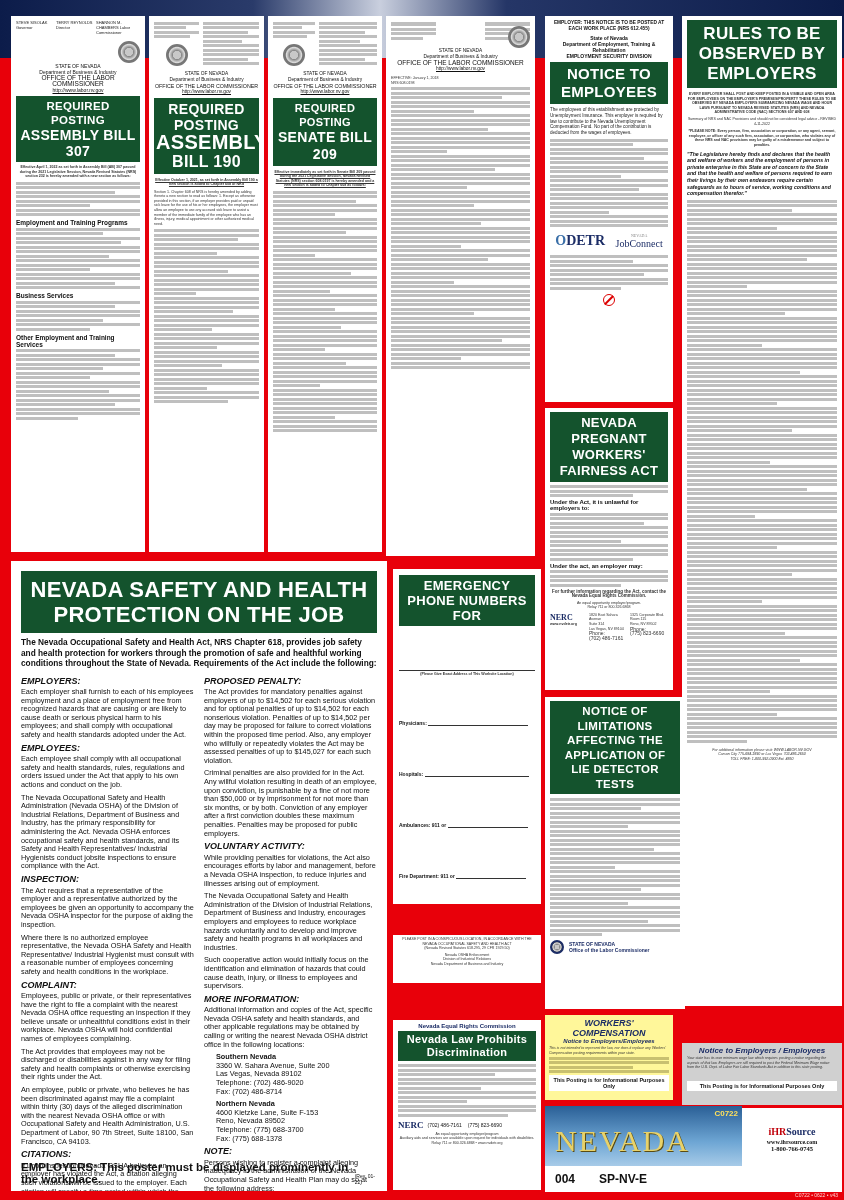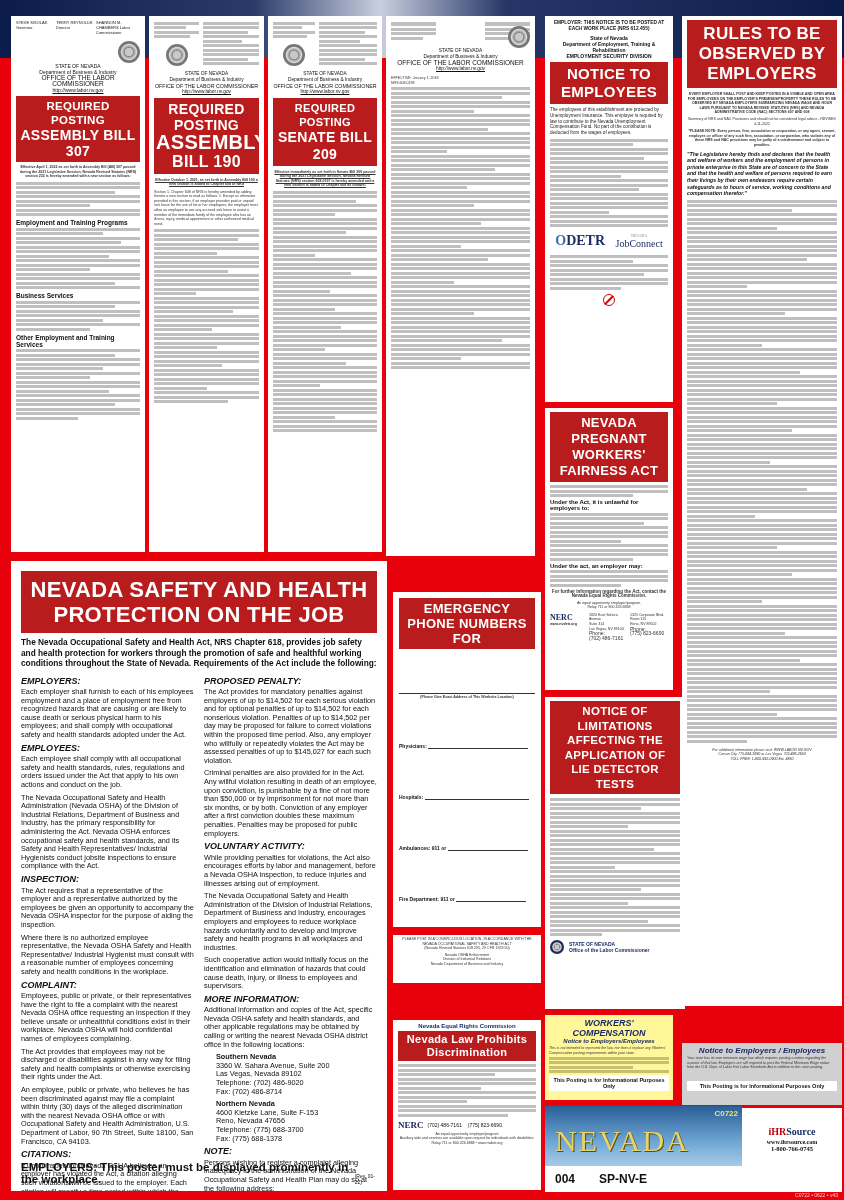--- a/index.html
+++ b/index.html
@@ -1,20 +1,20 @@
 <!DOCTYPE html>
 <html><head>
 <meta charset="utf-8">
 <style>
 *{box-sizing:border-box;margin:0;padding:0}
 body{width:844px;height:1200px;overflow:hidden;position:relative;font-family:"Liberation Sans",sans-serif;background:#e8000a;color:#111}
 .bgtop{position:absolute;left:0;top:0;width:844px;height:58px;background:linear-gradient(90deg,#0c1c4a 0%,#2a3b6a 30%,#c9cfde 45%,#253667 60%,#0c1c4a 100%)}
 .bgred{position:absolute;left:0;top:58px;width:844px;height:1142px;background:#e8000a}
 .panel{position:absolute;background:#fff;overflow:hidden}
-.navy{background:#b91c1c;color:#fff;text-align:center;font-weight:bold;font-family:"Liberation Sans",sans-serif;letter-spacing:0.3px}
+.navy{background:#14532d;color:#fff;text-align:center;font-weight:bold;font-family:"Liberation Sans",sans-serif;letter-spacing:0.3px}
 .hdr{font-size:4px;line-height:5px;color:#222}
 .tiny{font-size:3.6px;line-height:4.6px;color:#333}
 .small{font-size:5px;line-height:6.3px;color:#222}
 .center{text-align:center}
 .seal{width:22px;height:22px;border-radius:50%;border:2px solid #777;background:radial-gradient(circle,#c8c8c8 30%,#888 35%,#ddd 60%,#666 70%)}
 .lines div{height:3px;margin:1.5px 0;background:#bfbfbf}
 .osha p{margin-bottom:4px}
 .osha h4{font-style:italic;font-weight:bold;font-size:9px;margin:4px 0 3px}
 .blank{border-bottom:1px solid #333;display:inline-block;height:9px;vertical-align:bottom}
 </style>
@@ -662,36 +662,36 @@
       <div style="padding-left:12px;margin-bottom:4px">
         <div style="font-weight:bold">Southern Nevada</div>
         <div>3360 W. Sahara Avenue, Suite 200</div>
         <div>Las Vegas, Nevada 89102</div>
         <div>Telephone: (702) 486-9020</div>
         <div>Fax: (702) 486-8714</div>
       </div>
       <div style="padding-left:12px;margin-bottom:4px">
         <div style="font-weight:bold">Northern Nevada</div>
         <div>4600 Kietzke Lane, Suite F-153</div>
-        <div>Reno, Nevada 47656</div>
+        <div>Reno, Nevada 89502</div>
         <div>Telephone: (775) 688-3700</div>
         <div>Fax: (775) 688-1378</div>
       </div>
       <h4>NOTE:</h4>
       <p>Persons wishing to register a complaint alleging inadequacy in the administration of the Nevada Occupational Safety and Health Plan may do so at the following address:</p>
 
     </div>
   </div>
   <div style="position:absolute;left:10px;bottom:6px;right:10px;display:flex;justify-content:space-between;align-items:flex-end">
     <span style="font-weight:bold;font-size:11.5px">EMPLOYERS: This poster must be displayed prominently in the workplace.</span>
     <span style="font-size:5px">(Rev. 01-22)</span>
   </div>
 </div>
 
-<div class="panel" style="left:393px;top:592px;width:148px;height:335px;padding:6px 6px">
+<div class="panel" style="left:393px;top:569px;width:148px;height:335px;padding:6px 6px">
   <div class="navy" style="padding:3px 2px;font-size:13px;line-height:15px">
     <div>EMERGENCY</div>
     <div>PHONE NUMBERS</div>
     <div>FOR</div>
   </div>
   <div style="border-bottom:1px solid #333;margin-top:44px"></div>
   <div class="tiny center" style="font-weight:bold;margin-top:1px">(Please Give Exact Address of This Worksite Location)</div>
   <div style="margin-top:40px;font-size:5px;font-weight:bold"><span>Physicians:</span> <span class="blank" style="width:100px"></span></div>
   <div style="margin-top:42px;font-size:5px;font-weight:bold"><span>Hospitals:</span> <span class="blank" style="width:104px"></span></div>
   <div style="margin-top:42px;font-size:5px;font-weight:bold"><span>Ambulances: 911 or</span> <span class="blank" style="width:80px"></span></div>

